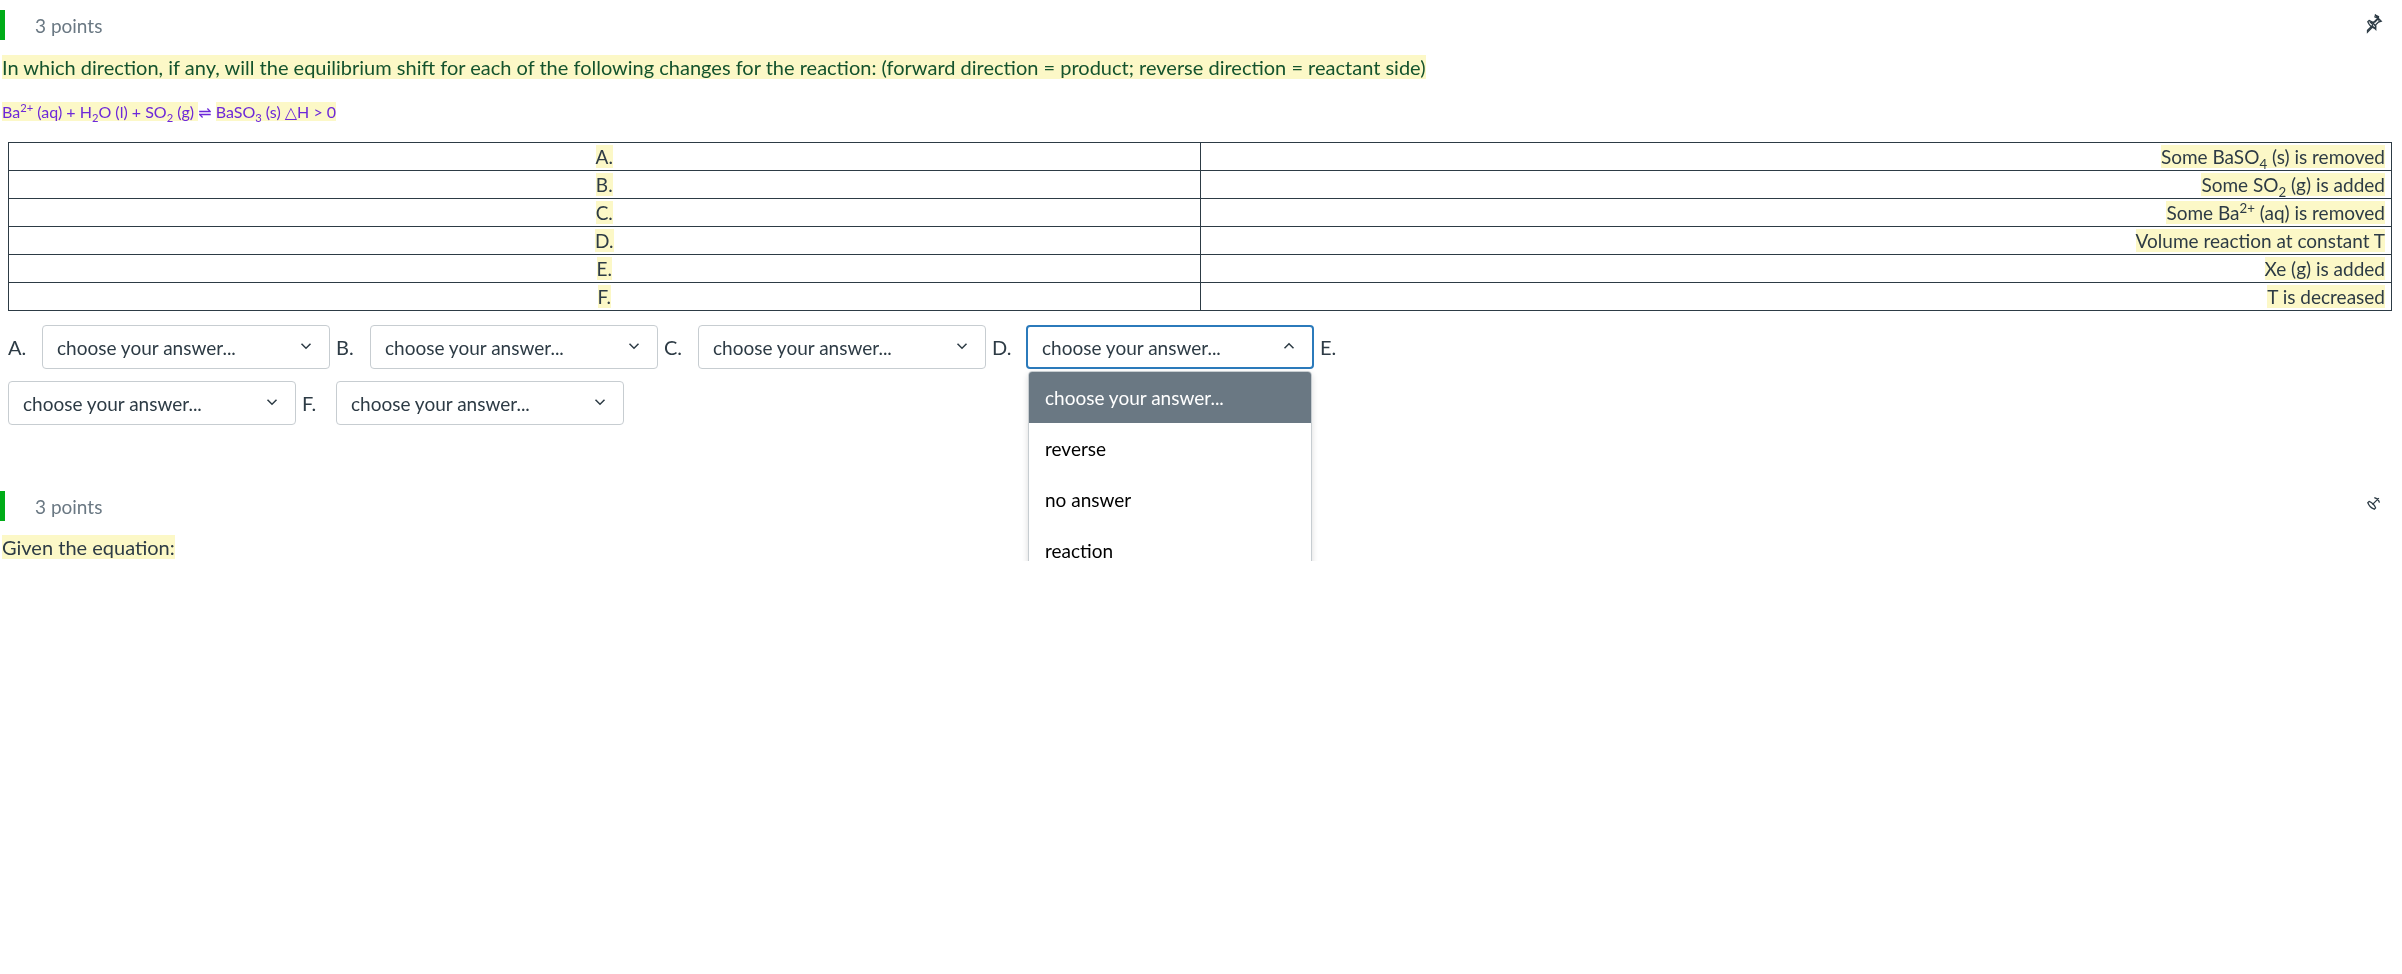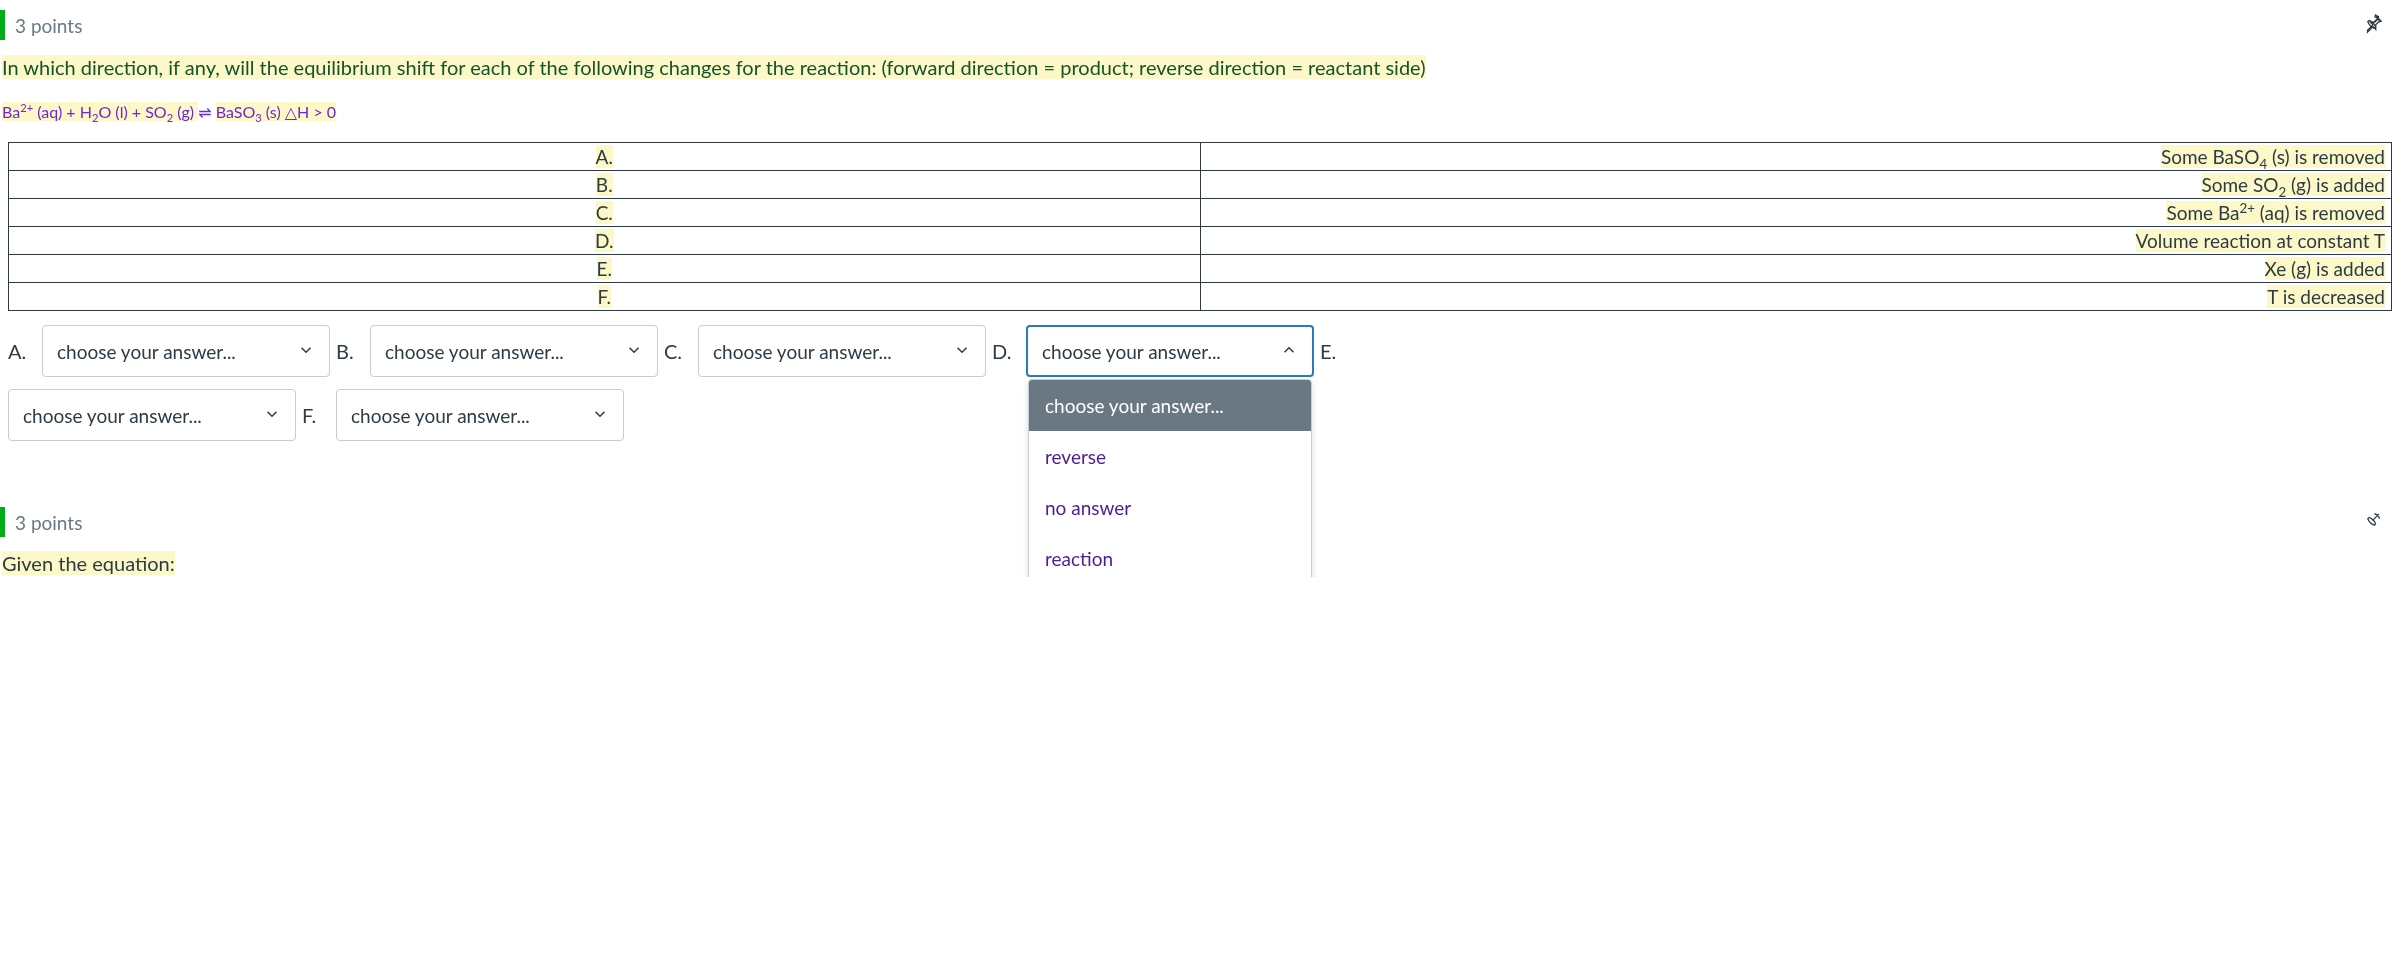--- a/index.html
+++ b/index.html
@@ -19,20 +19,21 @@
   }
   .points-row {
     display: flex;
     align-items: center;
     justify-content: space-between;
     padding: 10px 18px 10px 0;
   }
   .points-left {
     display: flex;
     align-items: center;
+    gap: 20px;
   }
   .green-bar {
     width: 5px;
     height: 30px;
     background: #00ac18;
     margin-right: 10px;
   }
   .points-text {
     color: #6a7883;
     font-size: 19px;
@@ -110,21 +111,21 @@
     min-width: 26px;
   }
   .dropdown {
     position: relative;
     display: flex;
     align-items: center;
     justify-content: space-between;
     border: 1px solid #c7cdd1;
     border-radius: 4px;
     background: #fff;
-    height: 52px;
+    height: 44px;
     padding: 0 14px;
     min-width: 288px;
     cursor: pointer;
     font-size: 19px;
     color: #2d3b45;
   }
   .dropdown.open {
     border: 2px solid #2b7abb;
     border-radius: 4px;
   }
@@ -147,21 +148,21 @@
     border: 1px solid #c7cdd1;
     border-radius: 4px;
     margin-top: 4px;
     box-shadow: 0 3px 6px rgba(0,0,0,0.15);
     z-index: 10;
     overflow: hidden;
   }
   .dropdown-option {
     padding: 14px 16px;
     font-size: 19px;
-    color: #4c1d95;
+    color: #000000;
     cursor: pointer;
   }
   .dropdown-option.placeholder {
     background: #6a7883;
     color: #fff;
   }
   .spacer-row {
     height: 50px;
   }
   .next-q {

